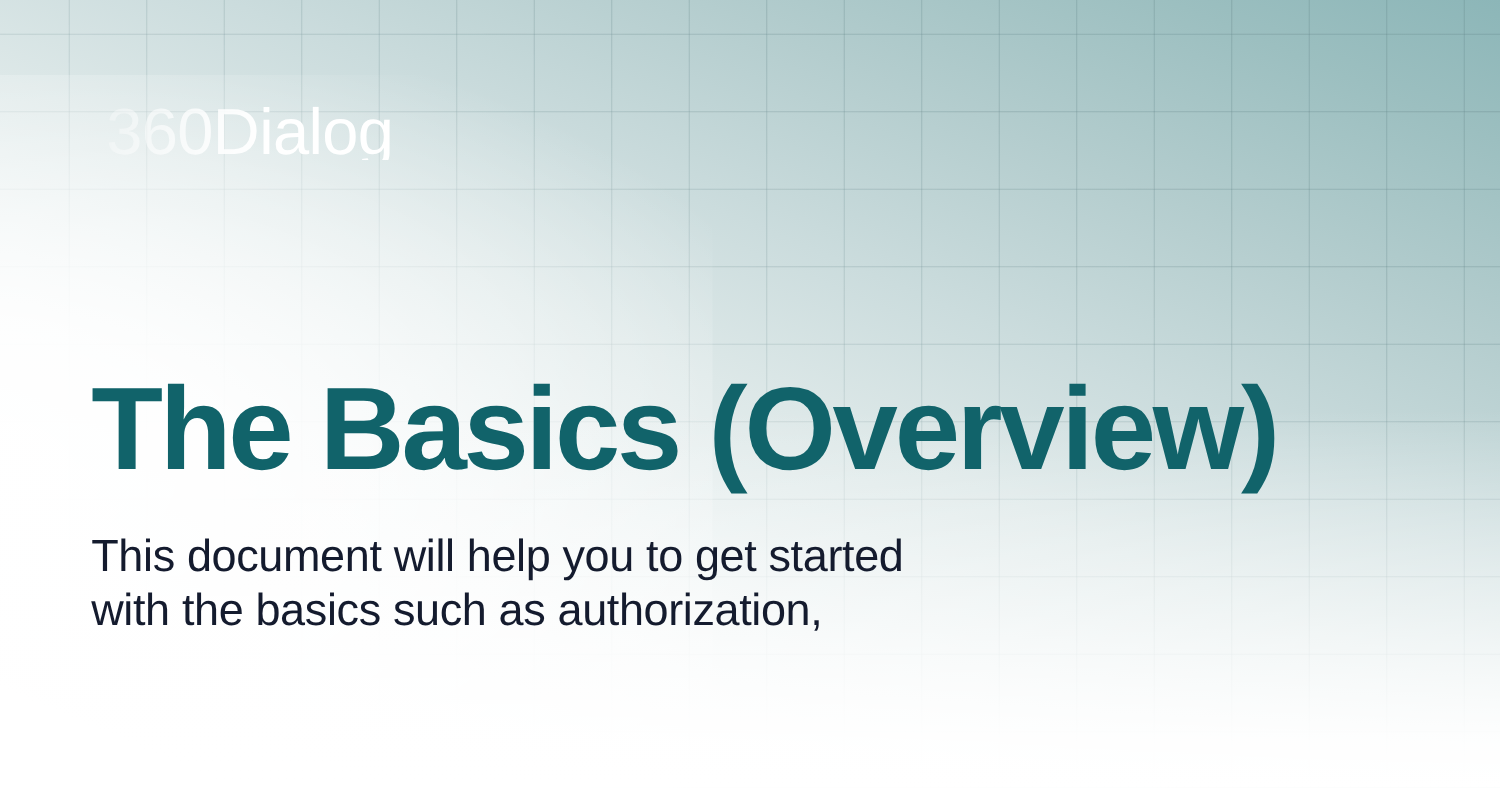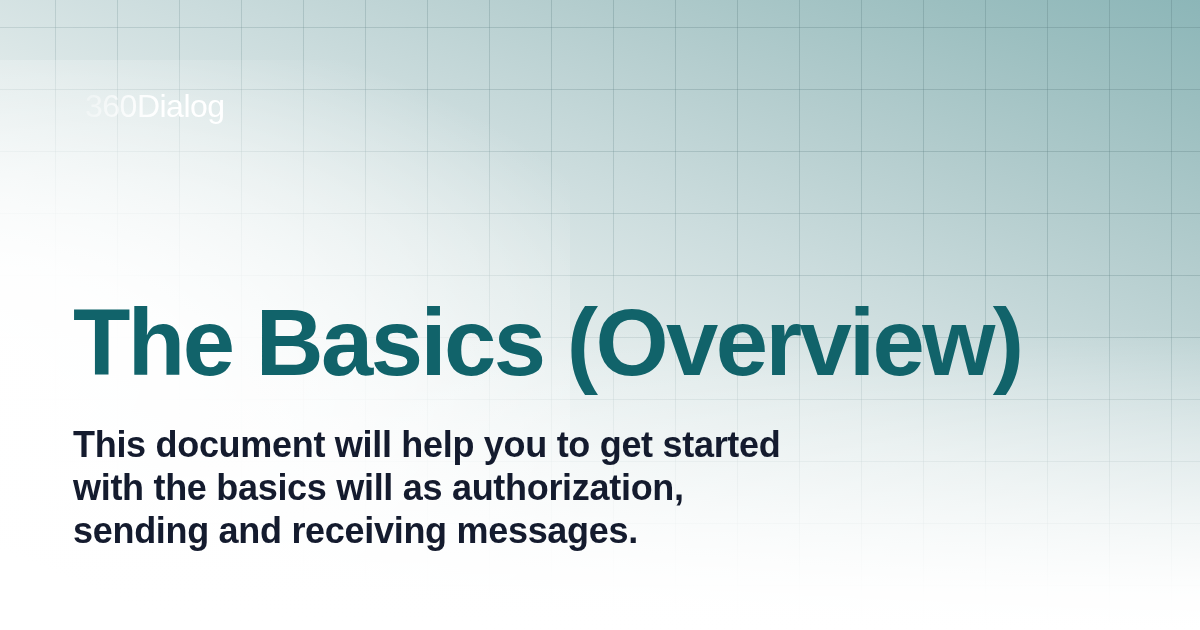--- a/index.html
+++ b/index.html
@@ -89,21 +89,21 @@
         rgba(255,255,255,0.62) 46%,
         rgba(255,255,255,0.28) 66%,
         rgba(255,255,255,0) 84%);
   }
 
   
   .logo {
     position: absolute;
     left: 85px;
     top: 84px;
-    font-size: 32px;
+    font-size: 52px;
     line-height: 44px;
     font-weight: 400;
     letter-spacing: -0.5px;
     color: #ffffff;
     white-space: nowrap;
     -webkit-mask-image: linear-gradient(to right,
         rgba(0,0,0,0.30) 0%,
         rgba(0,0,0,0.55) 16%,
         rgba(0,0,0,0.85) 38%,
         rgba(0,0,0,1) 60%);
@@ -129,21 +129,21 @@
     letter-spacing: -2.6px;
     color: #11636a;
     white-space: nowrap;
   }
   .subhead {
     margin: 0;
     padding-top: 33px;
     width: 760px;
     font-size: 36px;
     line-height: 43px;
-    font-weight: 700;
+    font-weight: 400;
     letter-spacing: -0.3px;
     color: #141b2e;
   }
   .subhead .line { display: block; white-space: nowrap; }
 </style>
 </head>
 <body>
 
 <div class="banner">
 
@@ -152,18 +152,17 @@
   <div class="bg-glow"></div>
   <div class="bg-fade-bottom"></div>
 
   <div class="logo">360Dialog</div>
 
   <div class="content">
     <h1 class="headline">The Basics (Overview)</h1>
 
     <p class="subhead">
       <span class="line">This document will help you to get started</span>
-      <span class="line">with the basics will as authorization,</span>
-      <span class="line">sending and receiving messages.</span>
+      <span class="line">with the basics such as authorization,</span>
     </p>
   </div>
 
 </div>
 
 </body></html>

